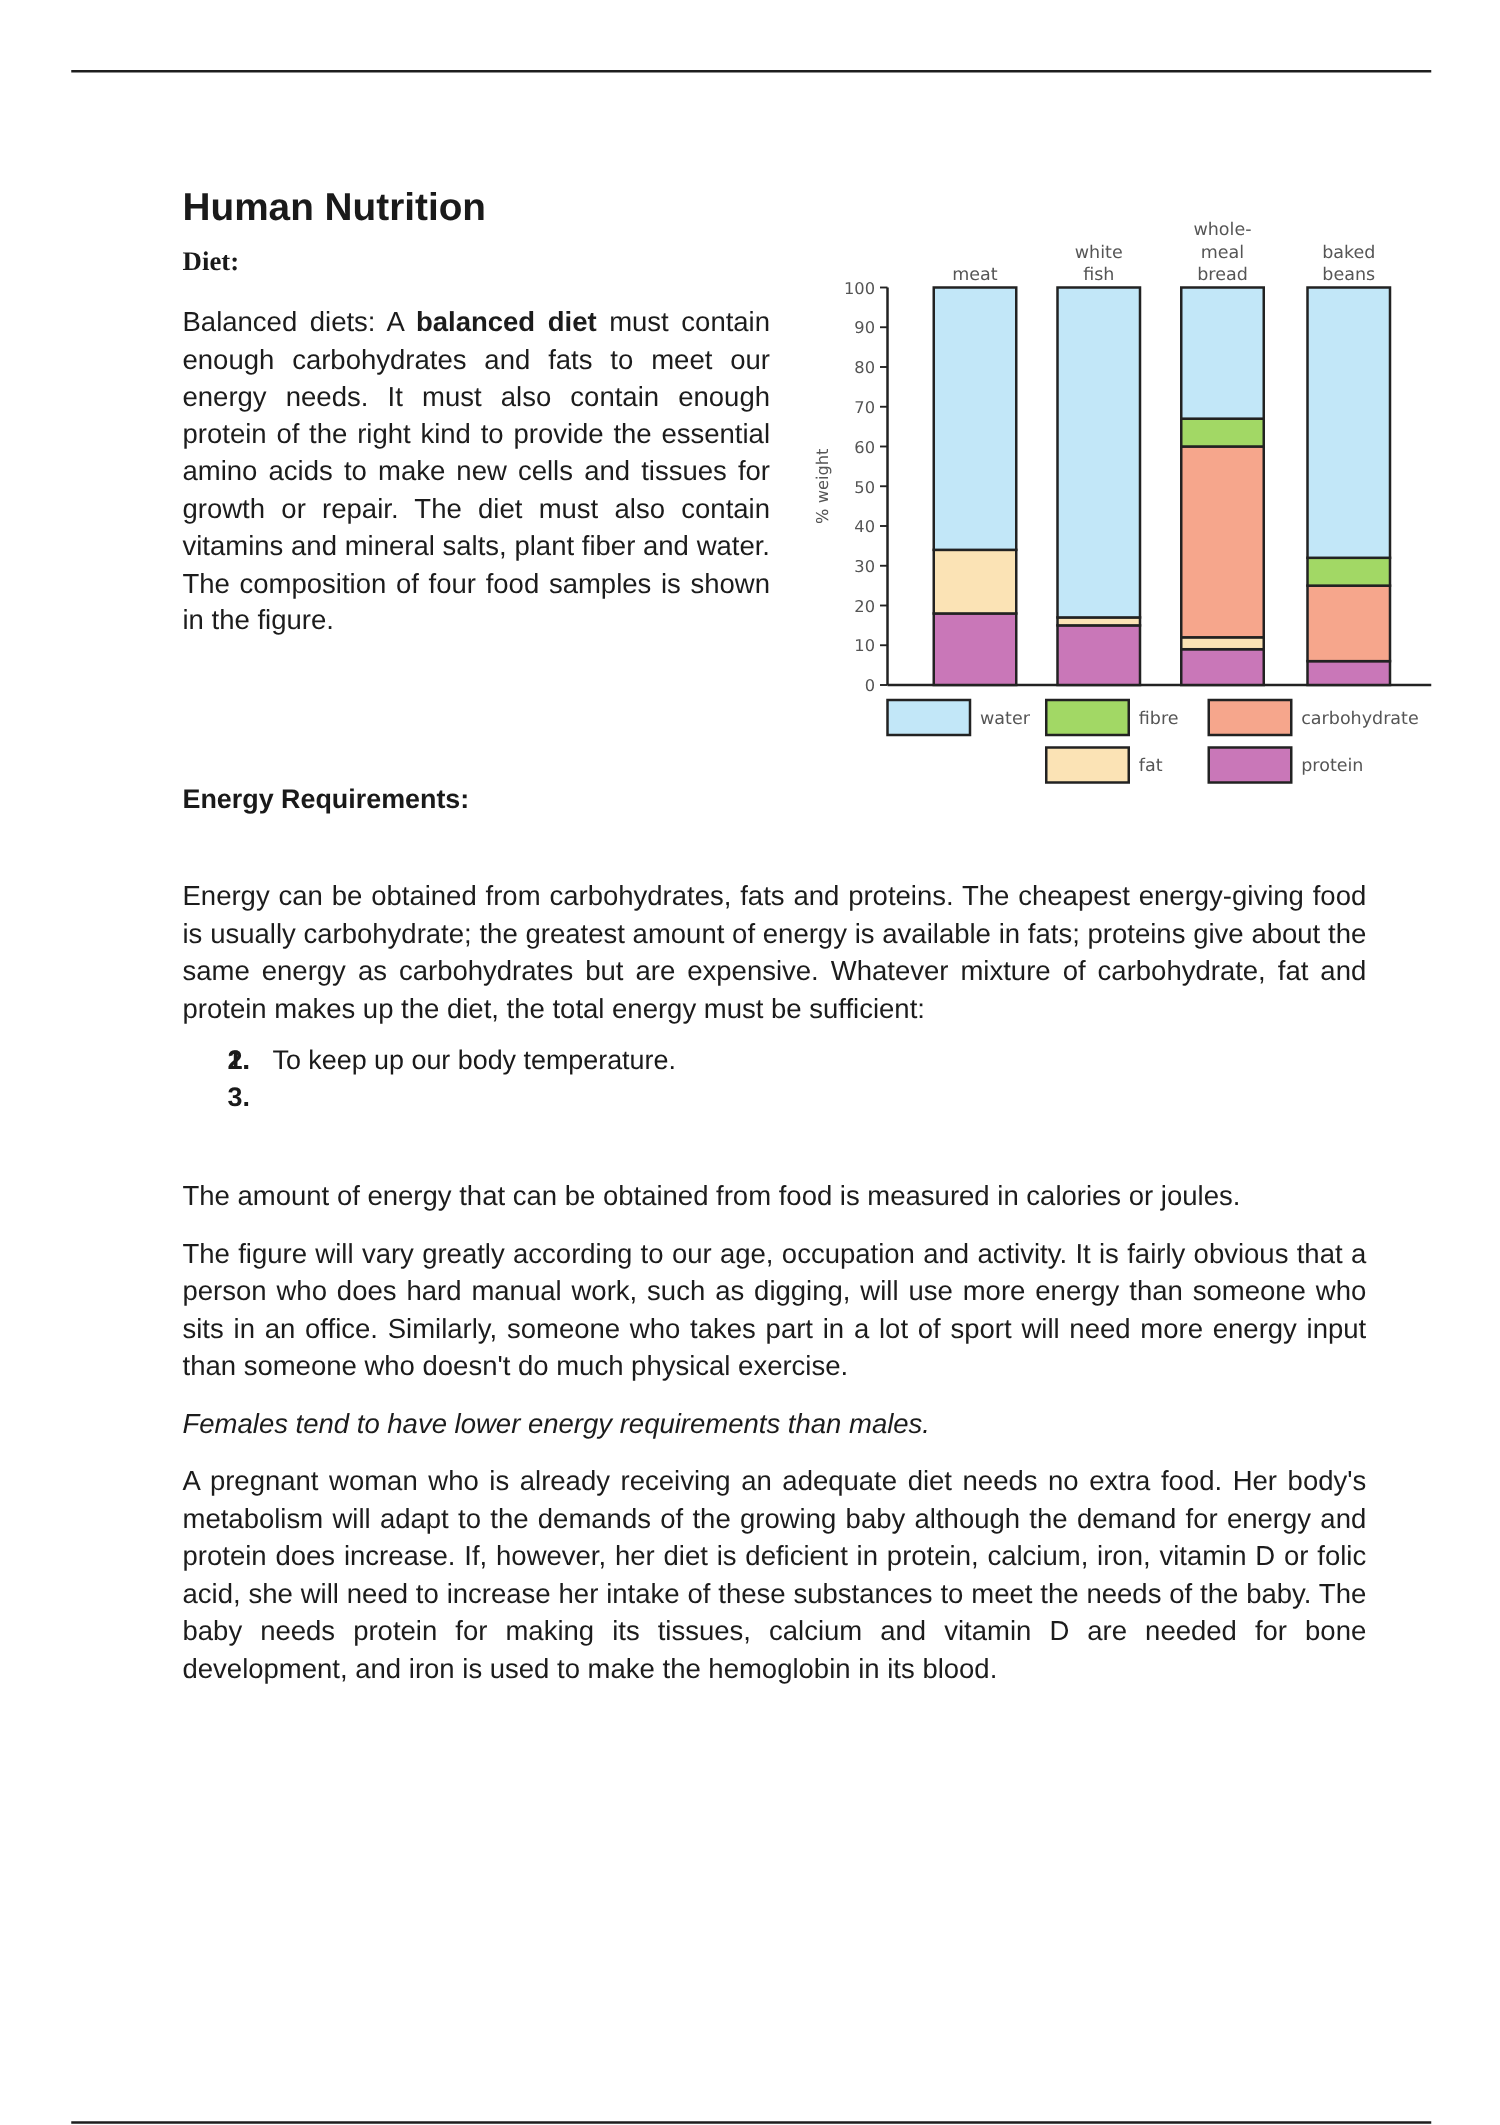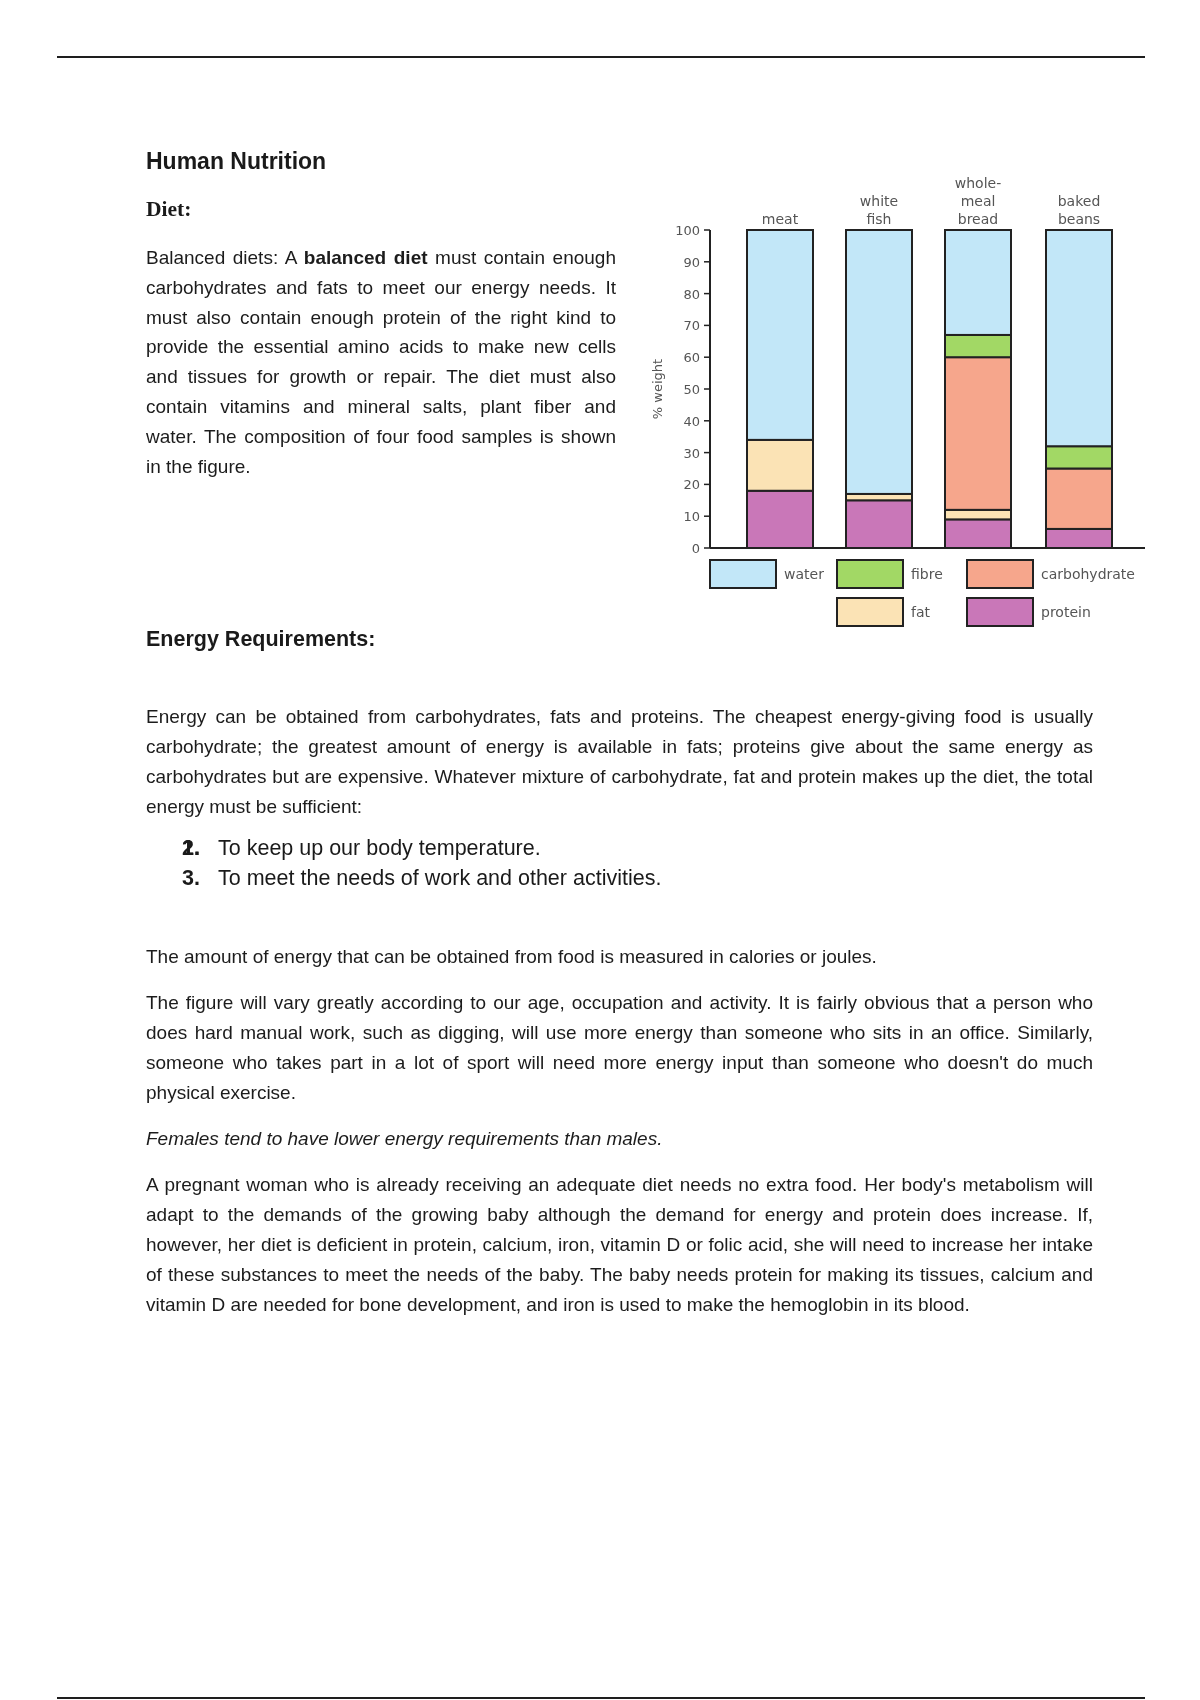--- a/index.html
+++ b/index.html
@@ -1,24 +1,24 @@
 <!DOCTYPE html>
 <html><head>
 <meta charset="utf-8">
 <style>
   html, body { margin: 0; padding: 0; background: #ffffff; }
   body { width: 1200px; height: 1700px; position: relative; overflow: hidden;
          font-family: "Liberation Sans", sans-serif; color: #1a1a1a; }
   .rule { position: absolute; left: 57px; width: 1088px; height: 2px; background: #1e1e1e; }
   .rule.top { top: 56px; }
   .rule.bottom { top: 1697px; }
-  .page-title { position: absolute; left: 146px; top: 148px; font-size: 23px; font-weight: bold; margin: 0; }
+  .page-title { position: absolute; left: 146px; top: 148px; font-size: 31px; font-weight: bold; margin: 0; }
   .section-head { position: absolute; left: 146px; font-size: 21.5px; margin: 0; }
   .section-head.bold { font-weight: bold; font-family: Liberation Serif, serif; }
-  .para { position: absolute; left: 146px; font-size: 19px; line-height: 30px; margin: 0;
+  .para { position: absolute; left: 146px; font-size: 22px; line-height: 30px; margin: 0;
           text-align: justify; color: #1c1c1c; }
   .para.narrow { width: 470px; top: 243px; line-height: 29.8px; }
   .para.wide { width: 947px; }
   .para b { font-weight: bold; }
   .list { position: absolute; left: 146px; top: 833px; width: 960px; margin: 0; padding: 0; list-style: none;
           font-size: 21.5px; line-height: 30px; }
   .list li { position: relative; padding-left: 72px; }
   .list .num { position: absolute; left: 36px; font-weight: bold; }
   #chart { position: absolute; left: 640px; top: 150px; }
   #chart text { font-family: "DejaVu Sans", sans-serif; fill: #555; }
@@ -93,21 +93,21 @@
     <rect x="327" y="448" width="66" height="28" fill="#c977b8" stroke="#222" stroke-width="2"></rect>
     <text x="401" y="467" font-size="14">protein</text>
   </svg>
 
 <h2 class="section-head" style="top:627px;">Energy Requirements:</h2>
 <p class="para wide" style="top:702px;">Energy can be obtained from carbohydrates, fats and proteins. The cheapest energy-giving food is usually carbohydrate; the greatest amount of energy is available in fats; proteins give about the same energy as carbohydrates but are expensive. Whatever mixture of carbohydrate, fat and protein makes up the diet, the total energy must be sufficient:</p>
 
 <ol class="list">
   <li><span class="num">1.</span></li>
   <li><span class="num">2.</span><span>To keep up our body temperature.</span></li>
-  <li><span class="num">3.</span><span>To meet the needs of work and other activities.</span></li>
+  <li><span class="num">3.</span></li>
 </ol>
 
 <p class="para wide" style="top:942px;">The amount of energy that can be obtained from food is measured in calories or joules.</p>
 <p class="para wide" style="top:988px;">The figure will vary greatly according to our age, occupation and activity. It is fairly obvious that a person who does hard manual work, such as digging, will use more energy than someone who sits in an office. Similarly, someone who takes part in a lot of sport will need more energy input than someone who doesn't do much physical exercise.</p>
 <p class="para wide" style="top:1124px;font-style:italic;">Females tend to have lower energy requirements than males.</p>
 <p class="para wide" style="top:1170px;">A pregnant woman who is already receiving an adequate diet needs no extra food. Her body's metabolism will adapt to the demands of the growing baby although the demand for energy and protein does increase. If, however, her diet is deficient in protein, calcium, iron, vitamin D or folic acid, she will need to increase her intake of these substances to meet the needs of the baby. The baby needs protein for making its tissues, calcium and vitamin D are needed for bone development, and iron is used to make the hemoglobin in its blood.</p>
 
 <div class="rule bottom"></div>
 
 </body></html>

